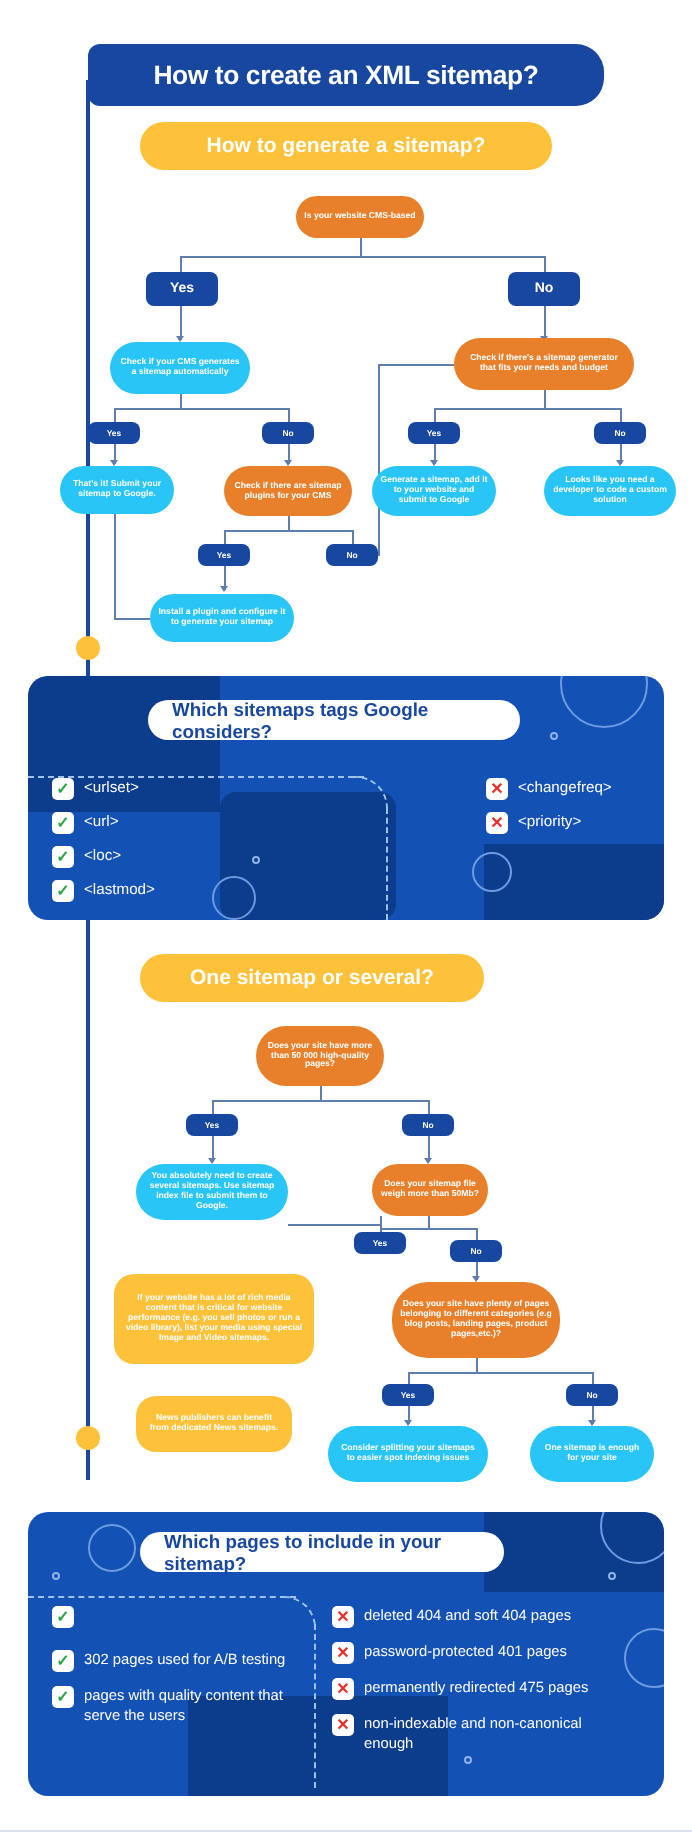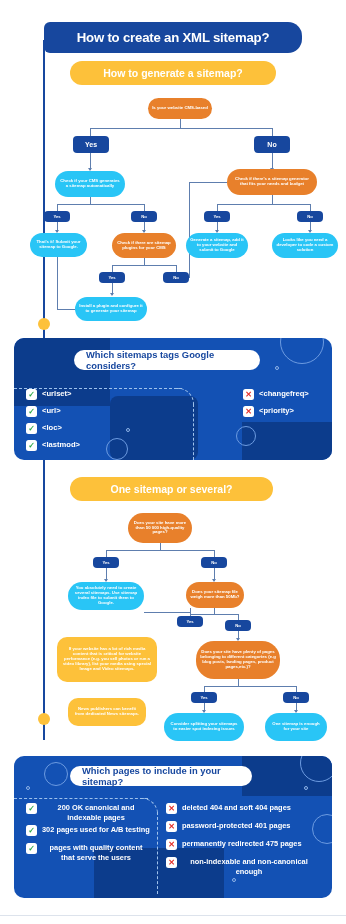--- a/index.html
+++ b/index.html
@@ -89,21 +89,21 @@
   }
 
   .listitem { position: absolute; display: flex; align-items: flex-start; gap: 5px; z-index: 6; }
   .mark {
     width: 11px; height: 11px; border-radius: 2.5px; background:#ffffff; flex: none;
     display:flex; align-items:center; justify-content:center;
     font-size: 8px; font-weight: bold; line-height: 1;
   }
   .mark-check { color: #29A745; }
   .mark-x { color: #E4312B; }
-  .li-text { color:#ffffff; font-size: 7.4px; font-weight: bold; line-height: 1.32; text-align: center; }
+  .li-text { color:#ffffff; font-size: 7.4px; font-weight: normal; line-height: 1.32; }
   .li-mono { font-size: 7.6px; }
 
   .bottom-rule {
     position:absolute; left:0; bottom: 8px; width: 346px; height: 1px; background:#DDE3EC;
   }
 </style>
 </head>
 <body>
 
 <div id="page">
@@ -227,21 +227,21 @@
 
   <div class="listitem" style="left:243px; top:389px;">
     <span class="mark mark-x">✕</span>
     <span class="li-text li-mono">&lt;changefreq&gt;</span>
   </div>
   <div class="listitem" style="left:243px; top:406px;">
     <span class="mark mark-x">✕</span>
     <span class="li-text li-mono">&lt;priority&gt;</span>
   </div>
 
-  <div class="banner" style="left:70px; top:477px; width:203px;">
+  <div class="banner" style="left:70px; top:477px; width:172px;">
     <span class="banner-label">One sitemap or several?</span>
   </div>
 
   <div class="node node-orange" style="left:128px; top:513px; width:64px; height:30px;">Does your site have more than 50 000 high-quality pages?</div>
 
   <div class="ln lnv" style="left:160px; top:543px; height:7px;"></div>
   <div class="ln lnh" style="left:106px; top:550px; width:108px;"></div>
   <div class="ln lnv" style="left:106px; top:550px; height:7px;"></div>
   <div class="ln lnv" style="left:214px; top:550px; height:7px;"></div>
 
@@ -304,21 +304,20 @@
   </div>
 
   <div class="panel-title" style="left:70px; top:766px; width:182px;">Which pages to include in your sitemap?</div>
 
   <div class="dash-top" style="left:14px; top:798px; width:134px;"></div>
   <div class="dash-curve" style="left:142px; top:798px; width:16px; height:16px;"></div>
   <div class="dash-divider" style="left:157px; top:812px; height:82px;"></div>
 
   <div class="listitem" style="left:26px; top:803px; width:124px;">
     <span class="mark mark-check">✓</span>
-    <span class="li-text">200 OK canonical and indexable pages</span>
   </div>
   <div class="listitem" style="left:26px; top:825px; width:128px;">
     <span class="mark mark-check">✓</span>
     <span class="li-text">302 pages used for A/B testing</span>
   </div>
   <div class="listitem" style="left:26px; top:843px; width:124px;">
     <span class="mark mark-check">✓</span>
     <span class="li-text">pages with quality content that serve the users</span>
   </div>
 

